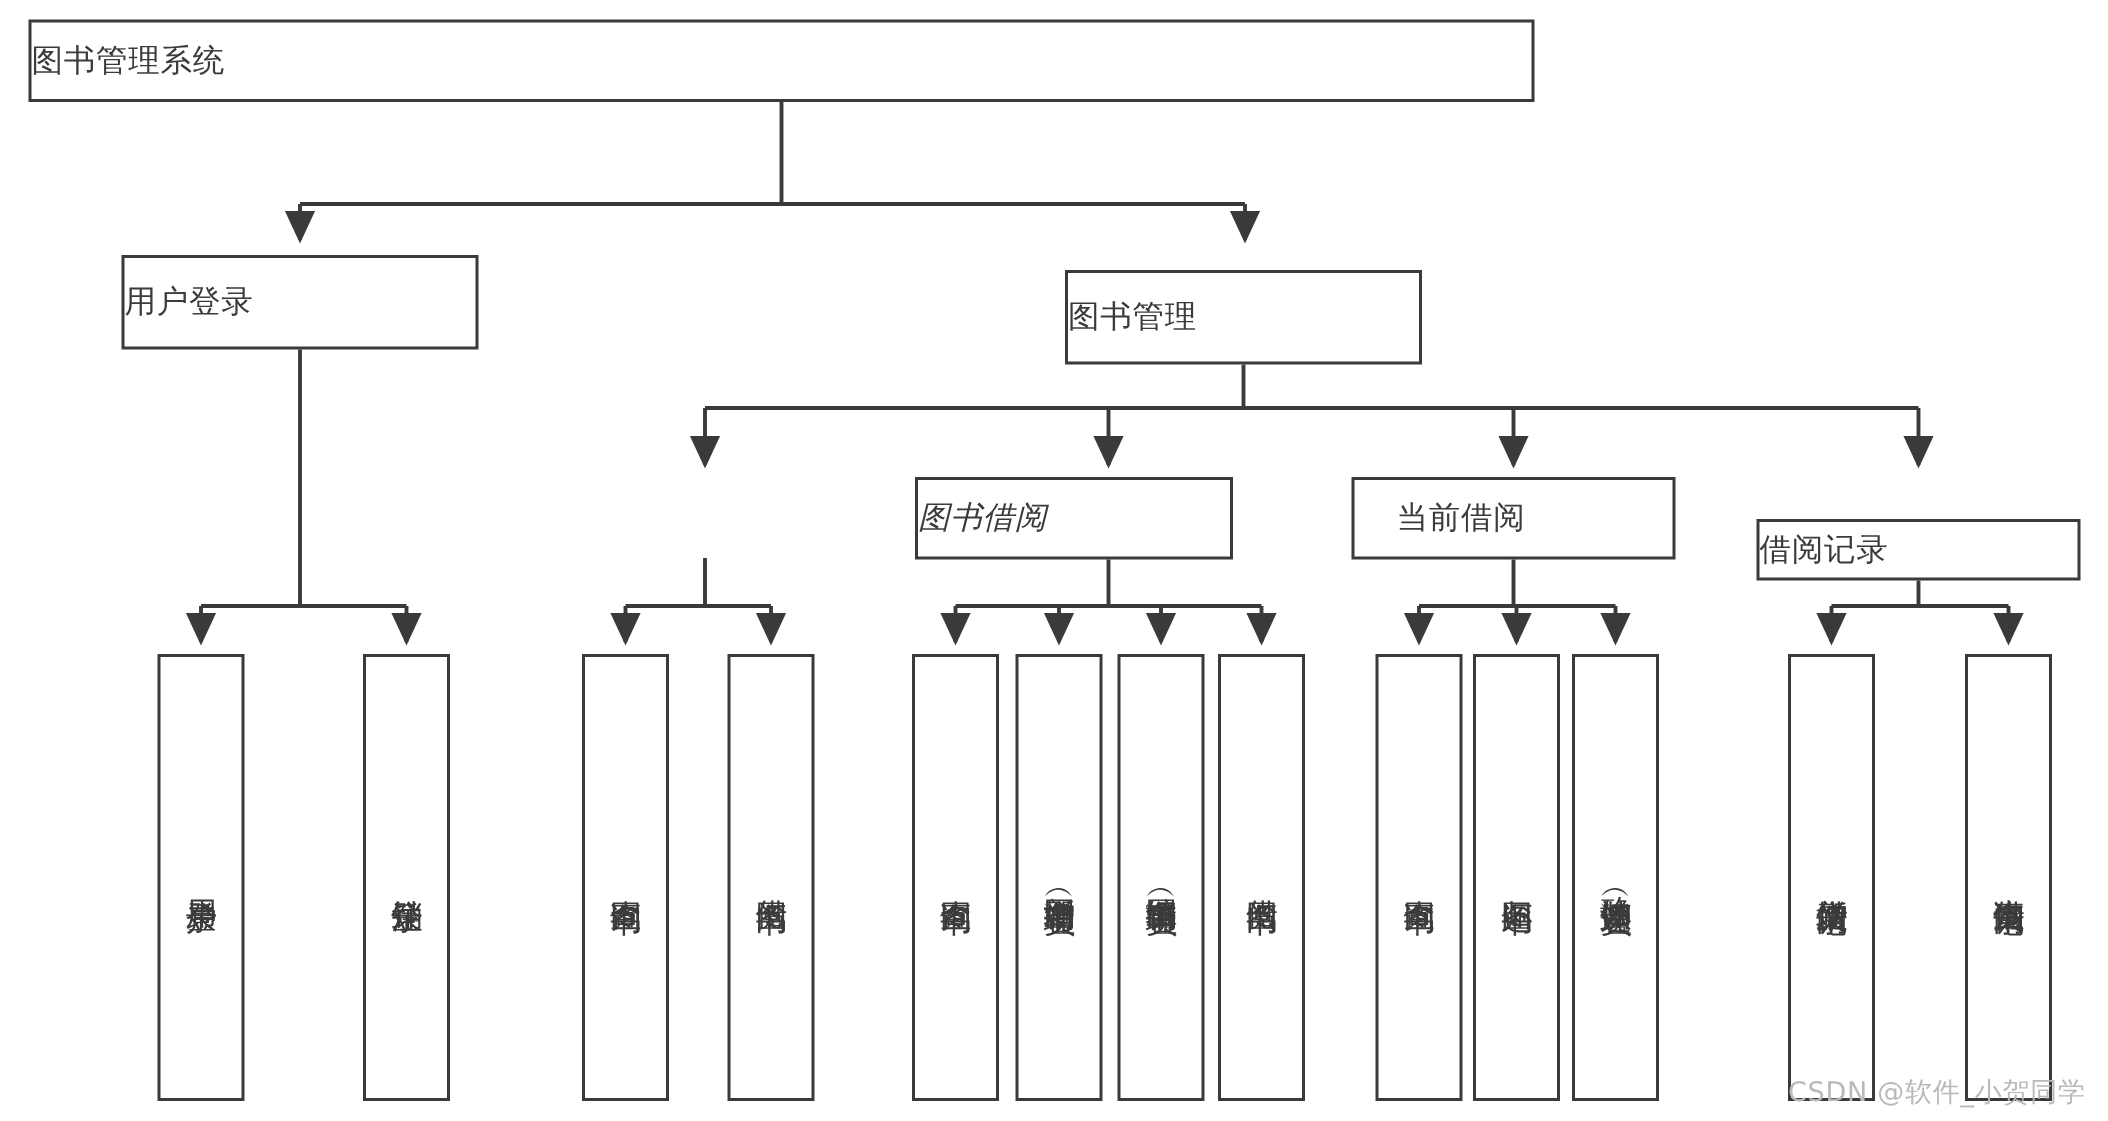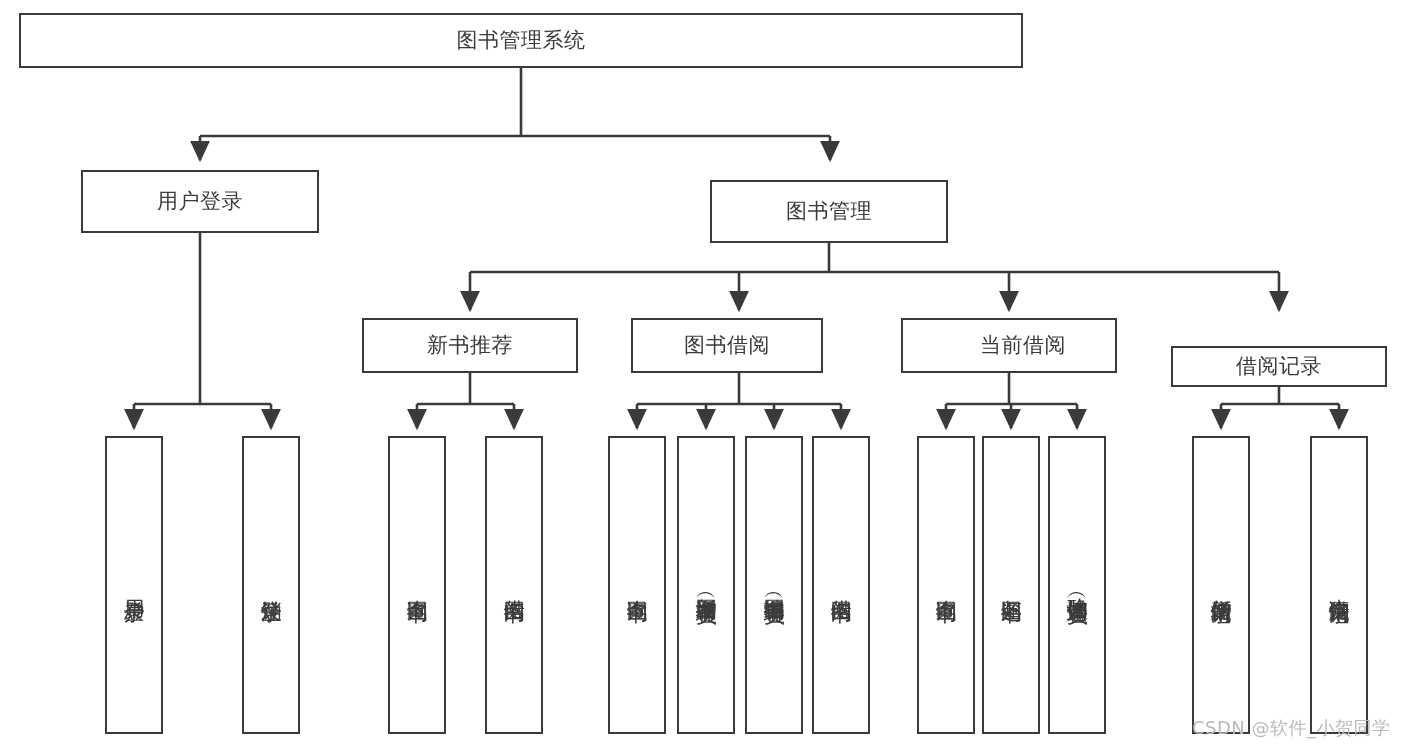--- a/index.html
+++ b/index.html
@@ -24,21 +24,20 @@
     width: 1405px;
     height: 747px;
   }
   .node {
     position: absolute;
     box-sizing: border-box;
     border: 2.5px solid #3a3a3a;
     background: #ffffff;
     display: flex;
     align-items: center;
-    justify-content: center;
     color: #3b3b3b;
     z-index: 2;
   }
   .node-label {
     display: block;
     text-align: center;
     line-height: 1.18;
     letter-spacing: 0.5px;
   }
   .h-node .node-label {
@@ -130,25 +129,22 @@
   </div>
 
   <div class="node h-node" style="left:81px; top:170px; width:238px; height:63px;">
     <span class="node-label">用户登录</span>
   </div>
 
   <div class="node h-node" style="left:710px; top:180px; width:238px; height:63px;">
     <span class="node-label">图书管理</span>
   </div>
 
-  <div class="node h-node" style="left:362px; top:318px; width:216px; height:55px;">
-    <span class="node-label">新书推荐</span>
-  </div>
-
-  <div class="node h-node" style="left:631px; top:318px; width:192px; height:55px;">
+
+  <div class="node h-node" style="left:610px; top:318px; width:212px; height:55px;font-style:italic;">
     <span class="node-label">图书借阅</span>
   </div>
 
   <div class="node h-node" style="left:901px; top:318px; width:216px; height:55px;padding-left:28px;">
     <span class="node-label">当前借阅</span>
   </div>
 
   <div class="node h-node" style="left:1171px; top:318px; width:216px; height:41px;margin-top:28px;">
     <span class="node-label">借阅记录</span>
   </div>

